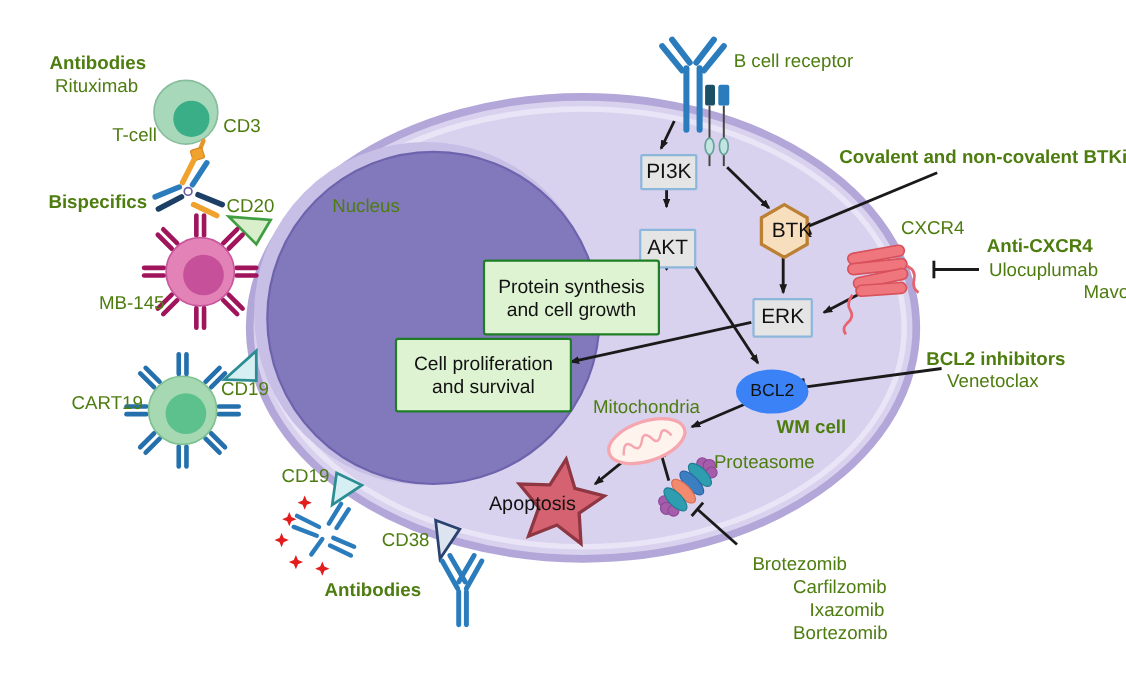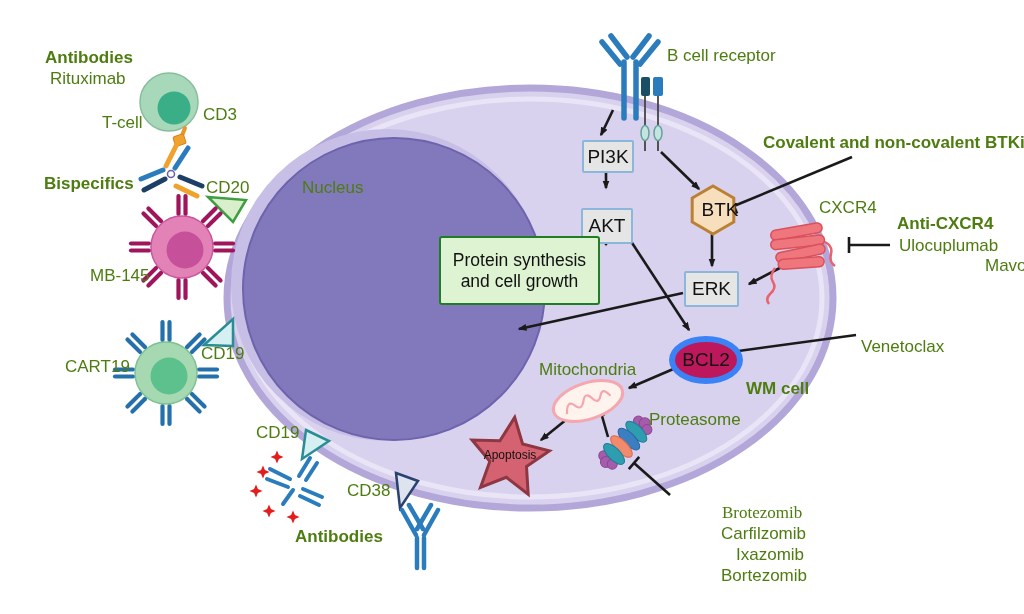--- a/index.html
+++ b/index.html
@@ -7,22 +7,22 @@
           font-family:"Liberation Sans",sans-serif;color:#111;}
   #bg{position:absolute;left:0;top:0;}
   .lbl{position:absolute;font-size:17px;line-height:1.18;white-space:nowrap;color:#4d7c0f;z-index:3;}
   .b{font-weight:700;}
   .c{text-align:center;white-space:normal;}
   .node{position:absolute;background:#e5e5e5;border:2px solid #8cb6da;border-radius:2px;
         display:flex;align-items:center;justify-content:center;font-size:19px;z-index:3;}
   .gbox{position:absolute;background:#def3d2;border:2.5px solid #1f7d26;border-radius:3px;
         display:flex;align-items:center;justify-content:center;text-align:center;
         font-size:17.5px;line-height:1.2;z-index:3;padding:2px;}
-  .oval{position:absolute;background:#be185d;border:6px solid #3b82f6;border-radius:50%;
-        display:flex;align-items:center;justify-content:center;font-size:19px;z-index:3;}
+  .oval{position:absolute;background:#3b82f6;border:2px solid #3b82f6;border-radius:50%;
+        display:flex;align-items:center;justify-content:center;font-size:16px;z-index:3;}
   .ghost{position:absolute;display:flex;align-items:center;justify-content:center;z-index:3;}
 </style>
 </head>
 <body>
 
 <div id="canvas">
 
 <svg id="bg" width="1024" height="614" viewBox="0 0 1024 614">
   <defs>
     <marker id="ah" markerWidth="9" markerHeight="8" refX="7.5" refY="3.5" orient="auto" markerUnits="userSpaceOnUse">
@@ -252,43 +252,45 @@
   </g>
 </svg>
 
 <div class="node" style="left:582px;top:140px;width:48px;height:29px;">PI3K</div>
 <div class="node" style="left:581px;top:192px;width:48px;height:32px;margin-top:16px;">AKT</div>
 <div class="node" style="left:684px;top:271px;width:51px;height:32px;">ERK</div>
 <div class="ghost" style="left:690px;top:196px;width:60px;height:28px;font-size:19px;text-align:right;">BTK</div>
 <div class="oval" style="left:669px;top:336px;width:62px;height:36px;">BCL2</div>
 
 <div class="gbox" style="left:400px;top:236px;width:153px;height:61px;margin-left:39px;">Protein synthesis and cell growth</div>
-<div class="ghost" style="left:458px;top:448px;width:104px;font-size:12px;">Apoptosis</div>
+<div class="gbox" style="left:359px;top:307px;width:153px;height:60px;">Cell proliferation and survival</div>
+<div class="ghost" style="left:432px;top:448px;width:104px;font-size:18px;">Apoptosis</div>
 
 <div class="lbl b" style="left:45px;top:48px;">Antibodies</div>
 <div class="lbl" style="left:50px;top:69px;">Rituximab</div>
 <div class="lbl" style="left:102px;top:113px;">T-cell</div>
 <div class="lbl" style="left:203px;top:105px;">CD3</div>
 <div class="lbl b" style="left:44px;top:174px;">Bispecifics</div>
 <div class="lbl" style="left:206px;top:178px;">CD20</div>
 <div class="lbl" style="left:90px;top:266px;">MB-145</div>
 <div class="lbl" style="left:65px;top:357px;">CART19</div>
 <div class="lbl" style="left:201px;top:344px;">CD19</div>
 <div class="lbl" style="left:256px;top:423px;">CD19</div>
 <div class="lbl" style="left:347px;top:481px;">CD38</div>
 <div class="lbl b" style="left:295px;top:527px;">Antibodies</div>
 <div class="lbl" style="left:667px;top:46px;">B cell receptor</div>
 <div class="lbl b" style="left:763px;top:133px;">Covalent and non-covalent BTKi</div>
 <div class="lbl" style="left:802px;top:198px;margin-left:17px;">CXCR4</div>
 <div class="lbl b" style="left:897px;top:214px;">Anti-CXCR4</div>
 <div class="lbl" style="left:899px;top:236px;">Ulocuplumab</div>
 <div class="lbl" style="left:948px;top:256px;margin-left:37px;">Mavorixafor</div>
+<div class="lbl b" style="left:842px;top:317px;">BCL2 inhibitors</div>
 <div class="lbl" style="left:861px;top:337px;">Venetoclax</div>
-<div class="lbl b" style="left:706px;top:379px;margin-left:40px;">WM cell</div>
+<div class="lbl b" style="left:706px;top:379px;">WM cell</div>
 <div class="lbl" style="left:302px;top:178px;">Nucleus</div>
 <div class="lbl" style="left:539px;top:360px;">Mitochondria</div>
 <div class="lbl" style="left:649px;top:410px;">Proteasome</div>
-<div class="lbl" style="left:722px;top:503px;font-family:Liberation Serif, serif;">Brotezomib</div>
+<div class="lbl" style="left:684px;top:503px;">Brotezomib</div>
 <div class="lbl" style="left:721px;top:524px;">Carfilzomib</div>
 <div class="lbl" style="left:736px;top:545px;">Ixazomib</div>
 <div class="lbl" style="left:721px;top:566px;">Bortezomib</div>
 
 </div>
 
 </body></html>

